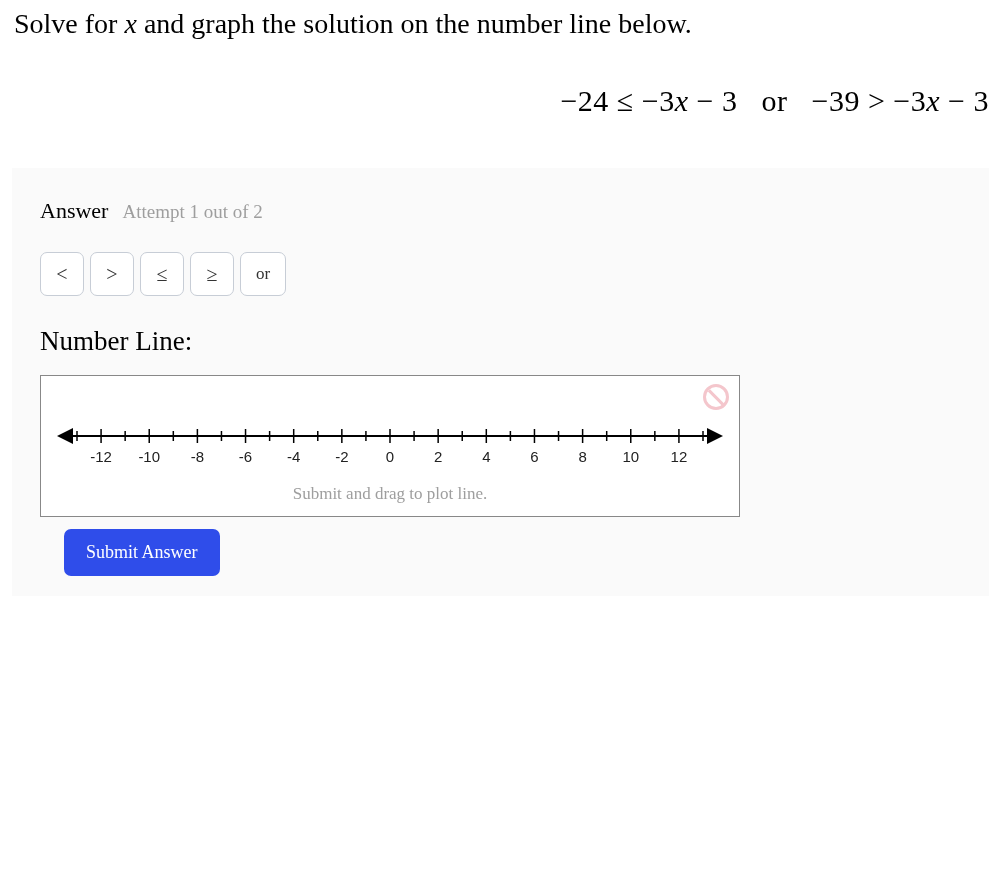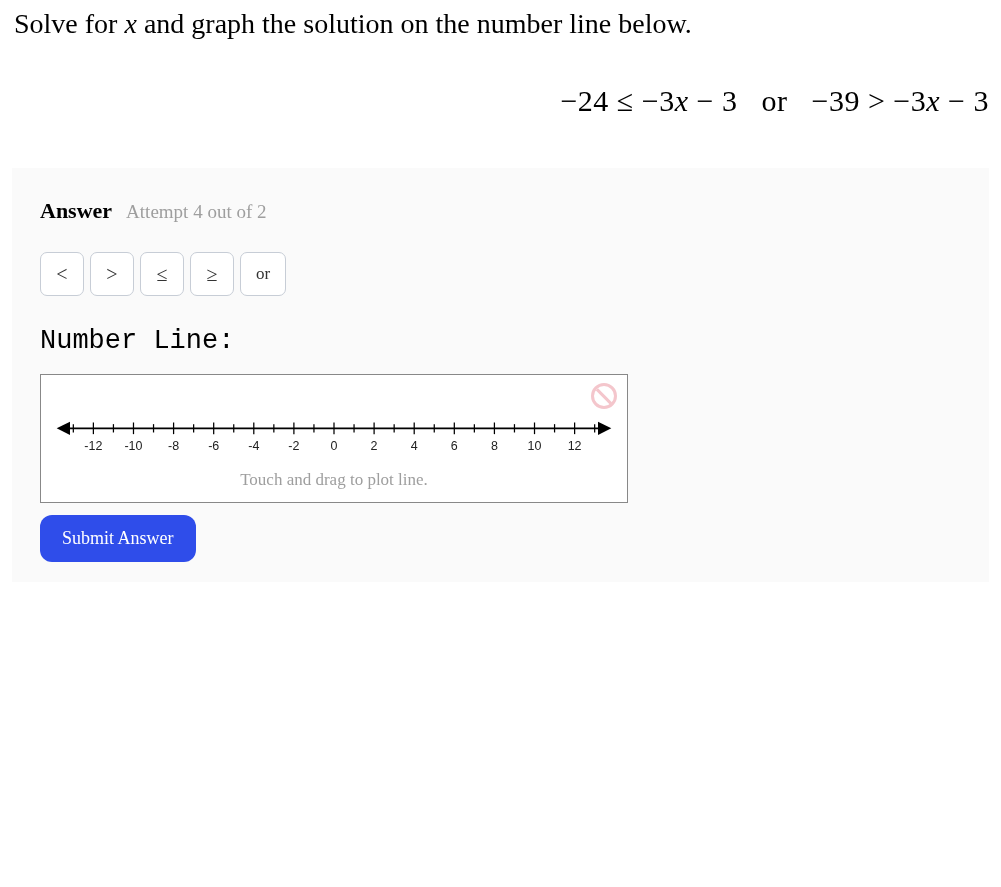--- a/index.html
+++ b/index.html
@@ -33,21 +33,21 @@
       letter-spacing: 0.5px;
     }
     .answer-section {
       background: #fafafa;
       padding: 30px 28px 20px 28px;
     }
     .answer-header {
       margin-bottom: 28px;
     }
     .answer-label {
-      font-weight: bold;
+      font-weight: normal;
       font-size: 22px;
       font-family: Georgia, serif;
       text-align: center;
     }
     .attempt-text {
       color: #9e9e9e;
       font-size: 19px;
       font-family: Georgia, serif;
       margin-left: 10px;
     }
@@ -88,29 +88,29 @@
       width: 345px;
       height: 48px;
       border: 1.5px solid #333;
       background: #fff;
       font-size: 20px;
       padding: 4px 8px;
       font-family: Georgia, serif;
     }
     .numline-label {
       font-size: 27px;
-      font-family: Liberation Mono, monospace;
+      font-family: Liberation Serif, serif;
       margin-bottom: 18px;
     }
     .numline-box {
       border: 1.5px solid #888;
       background: #fff;
       padding: 20px 14px 12px 14px;
       position: relative;
-      width: 588px;
+      width: 700px;
       margin-bottom: 12px;
     }
     .clear-icon {
       position: absolute;
       top: 8px;
       right: 10px;
       width: 26px;
       height: 26px;
       border-radius: 50%;
       border: 3px solid #f4c6cc;
@@ -134,25 +134,26 @@
       text-align: center;
       color: #9e9e9e;
       font-size: 17px;
       font-family: Georgia, serif;
       margin-top: 8px;
     }
     .submit-btn {
       background: #2f4dea;
       color: #fff;
       border: none;
-      border-radius: 12px;
+      border-radius: 7px;
       padding: 13px 22px;
       font-size: 18px;
       font-family: Georgia, serif;
       cursor: pointer;
+      margin-left: 24px;
     }
     .tick-label {
       font-family: Arial, sans-serif;
       font-size: 15px;
       fill: #222;
       text-anchor: middle;
     }
   </style>
 </head>
 <body>
@@ -164,21 +165,21 @@
 <div class="equation-row">
   <span>−24 ≤ −3<span class="italic-x">x</span> − 3</span>
   &nbsp;&nbsp;<span>or</span>&nbsp;&nbsp;
   <span>−39 &gt; −3<span class="italic-x">x</span> − 3</span>
 </div>
 
 <div class="answer-section">
 
   <div class="answer-header">
     <span class="answer-label">Answer</span>
-    <span class="attempt-text">Attempt 4 out of 2</span>
+    <span class="attempt-text">Attempt 1 out of 2</span>
   </div>
 
   <div class="symbol-buttons">
     <button class="symbol-btn">&lt;</button>
     <button class="symbol-btn">&gt;</button>
     <button class="symbol-btn">≤</button>
     <button class="symbol-btn">≥</button>
     <button class="symbol-btn or-btn">or</button>
   </div>
 
@@ -233,18 +234,18 @@
           <text x="527.6153846153846" y="66" class="tick-label">8</text>
           <line x1="551.6923076923077" x2="551.6923076923077" y1="35" y2="45" stroke="#000" stroke-width="1.5"></line>
           <line x1="575.7692307692307" x2="575.7692307692307" y1="33" y2="47" stroke="#000" stroke-width="1.5"></line>
           <text x="575.7692307692307" y="66" class="tick-label">10</text>
           <line x1="599.8461538461539" x2="599.8461538461539" y1="35" y2="45" stroke="#000" stroke-width="1.5"></line>
           <line x1="623.9230769230769" x2="623.9230769230769" y1="33" y2="47" stroke="#000" stroke-width="1.5"></line>
           <text x="623.9230769230769" y="66" class="tick-label">12</text>
           <line x1="648" x2="648" y1="35" y2="45" stroke="#000" stroke-width="1.5"></line>
         </g>
     </svg>
-    <div class="numline-hint">Touch and drag to plot line.</div>
+    <div class="numline-hint">Submit and drag to plot line.</div>
   </div>
 
   <button class="submit-btn">Submit Answer</button>
 
 </div>
 
 </body></html>

